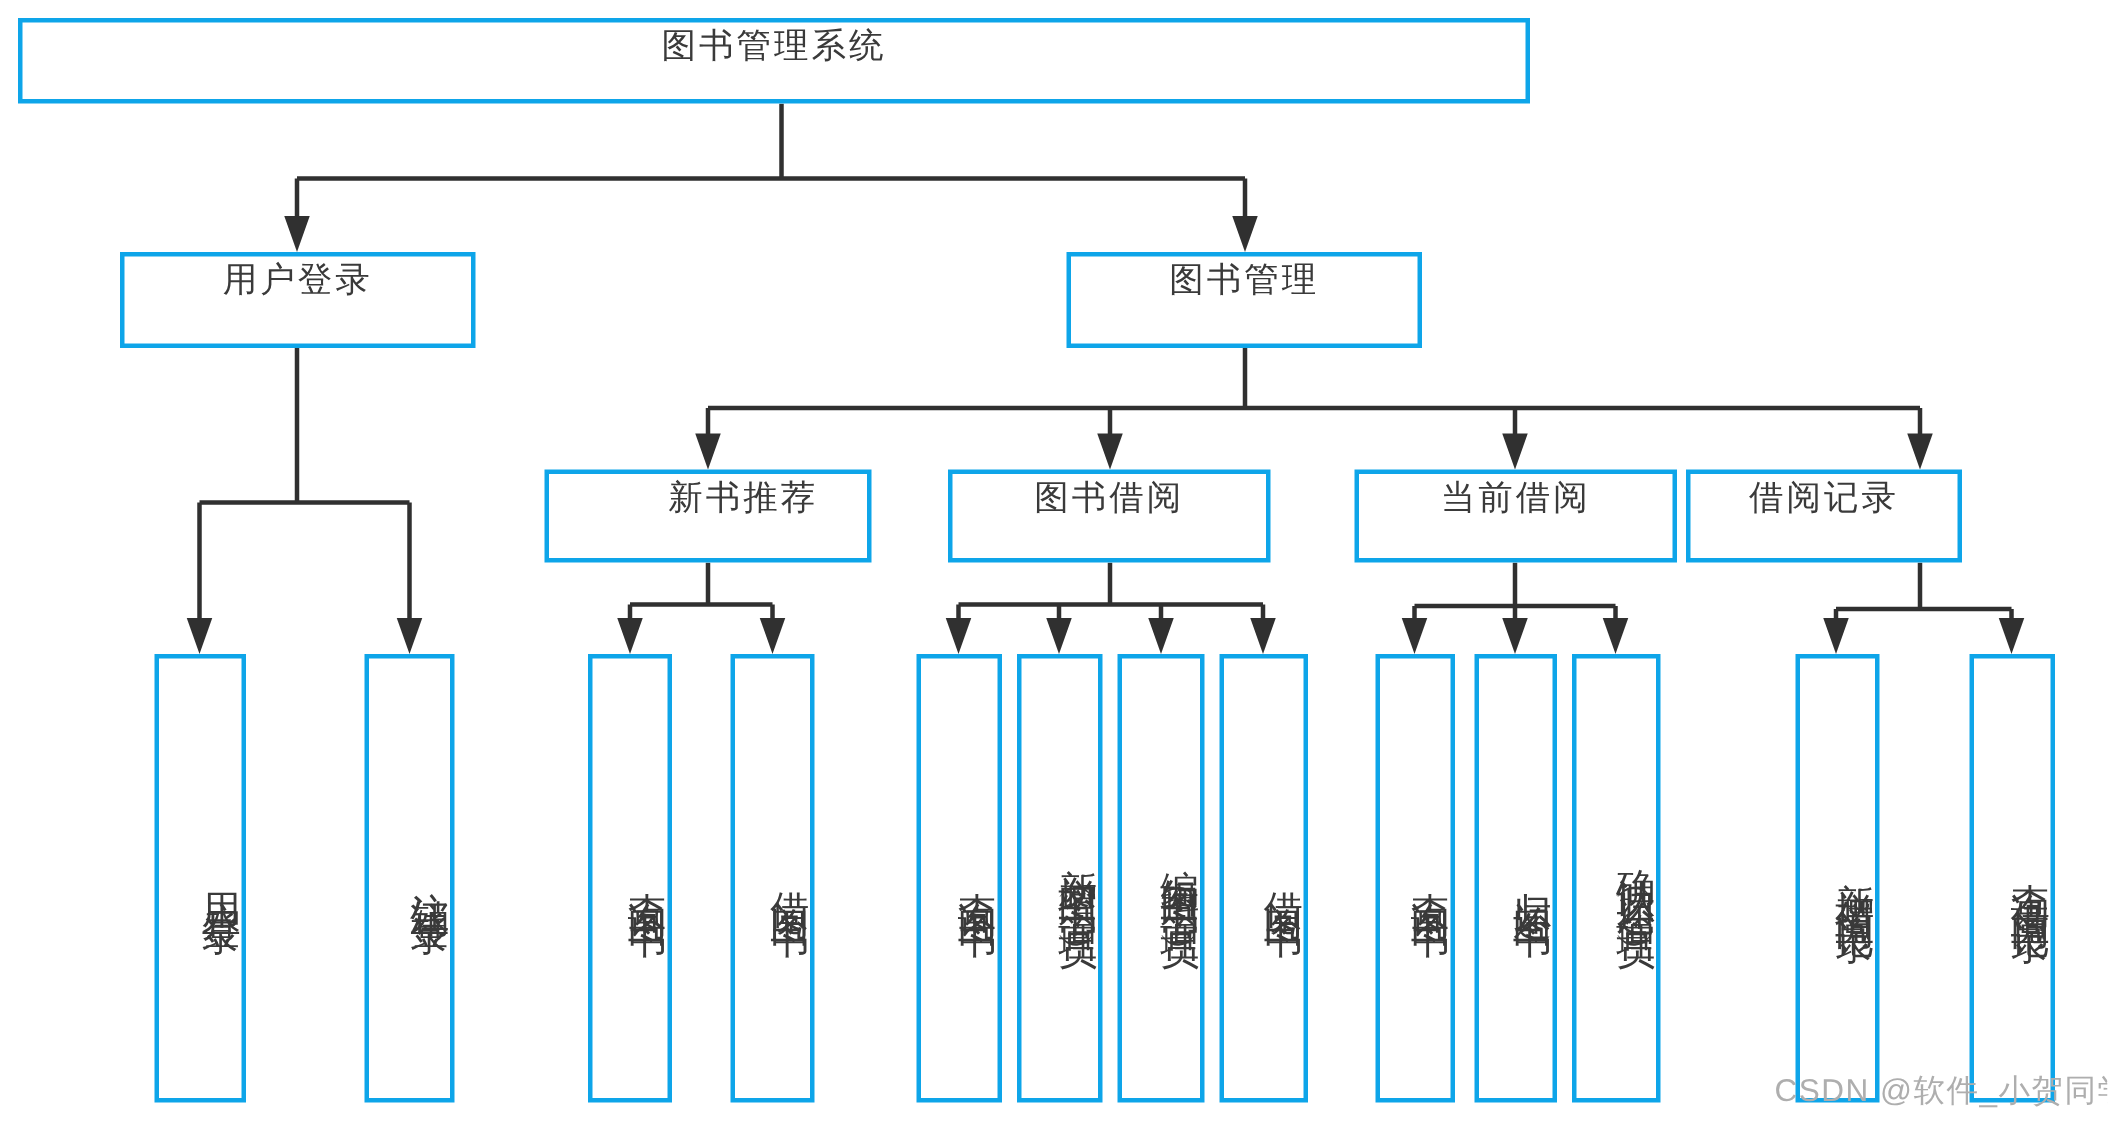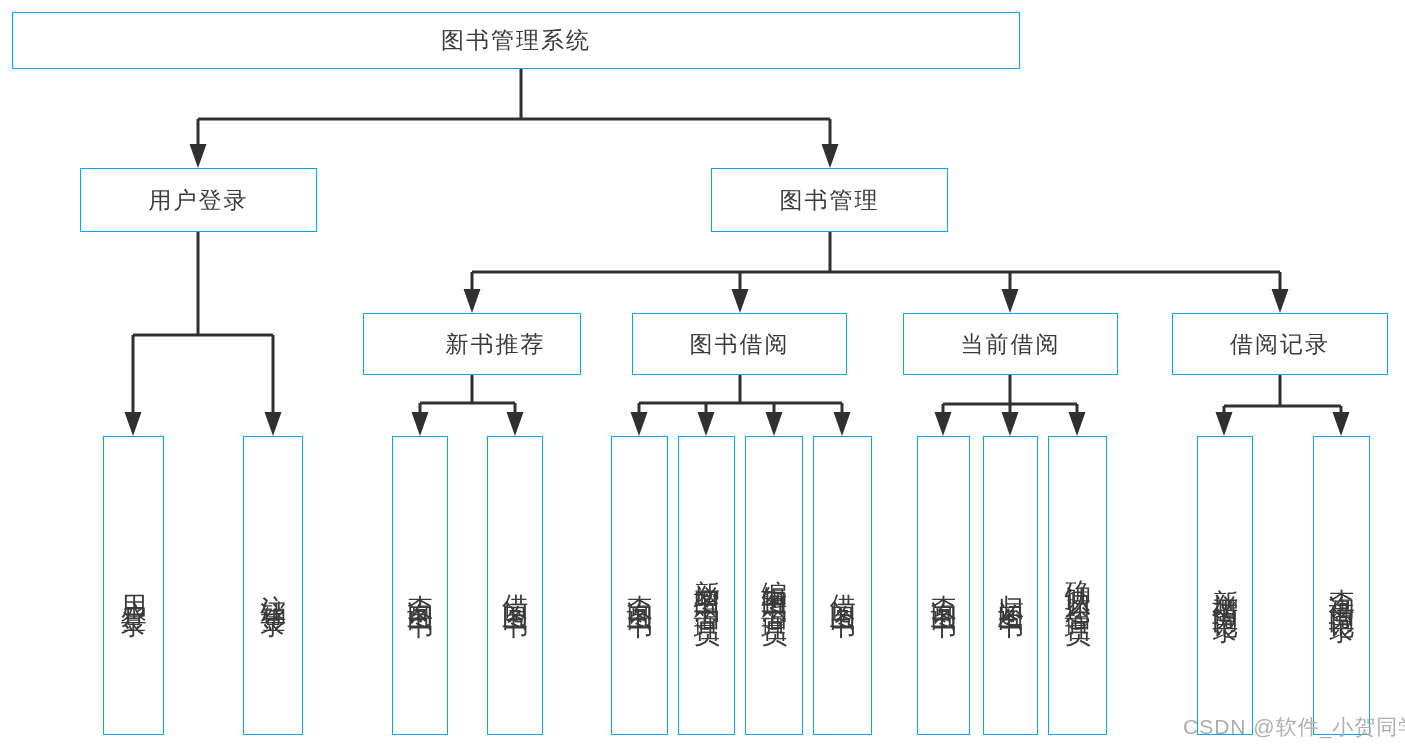--- a/index.html
+++ b/index.html
@@ -2,38 +2,38 @@
 <html><head>
 <meta charset="utf-8">
 <style>
   html,body{margin:0;padding:0;background:#fff;}
   #canvas{
     position:relative;width:1405px;height:747px;background:#ffffff;overflow:hidden;
     font-family:"Liberation Sans",sans-serif;
   }
   #wires{position:absolute;left:0;top:0;z-index:0;}
   .node{
-    position:absolute;background:#ffffff;border:1px solid #0ea5e9;box-sizing:border-box;
-    display:flex;align-items:center;justify-content:center;color:#3a3a3a;z-index:1;
+    position:absolute;background:#ffffff;border:3px solid #0ea5e9;box-sizing:border-box;
+    display:flex;justify-content:center;color:#3a3a3a;z-index:1;
   }
   .h-node{font-size:23px;letter-spacing:2px;white-space:nowrap;}
   .v-node{
     writing-mode:vertical-rl;text-orientation:mixed;
     font-size:26px;letter-spacing:6px;line-height:1.05;
   }
   
   .n-root{left:12px;top:12px;width:1008px;height:57px;}
   
   .n-userlogin{left:80px;top:168px;width:237px;height:64px;}
   .n-bookmgmt{left:711px;top:168px;width:237px;height:64px;}
   
   .n-newbook {left:363px;top:313px;width:218px;height:62px;padding-left:47px;}
   .n-borrow  {left:632px;top:313px;width:215px;height:62px;}
   .n-current {left:903px;top:313px;width:215px;height:62px;}
-  .n-record  {left:1172px;top:313px;width:216px;height:62px;}
+  .n-record  {left:1124px;top:313px;width:184px;height:62px;}
   
   .leaf{top:436px;height:299px;}
   .l-g1a{left:103px;width:61px;}
   .l-g1b{left:243px;width:60px;}
   .l-g2a{left:392px;width:56px;}
   .l-g2b{left:487px;width:56px;}
   .l-g3a{left:611px;width:57px;}
   .l-g3b{left:678px;width:57px;}
   .l-g3c{left:745px;width:58px;}
   .l-g3d{left:813px;width:59px;}

